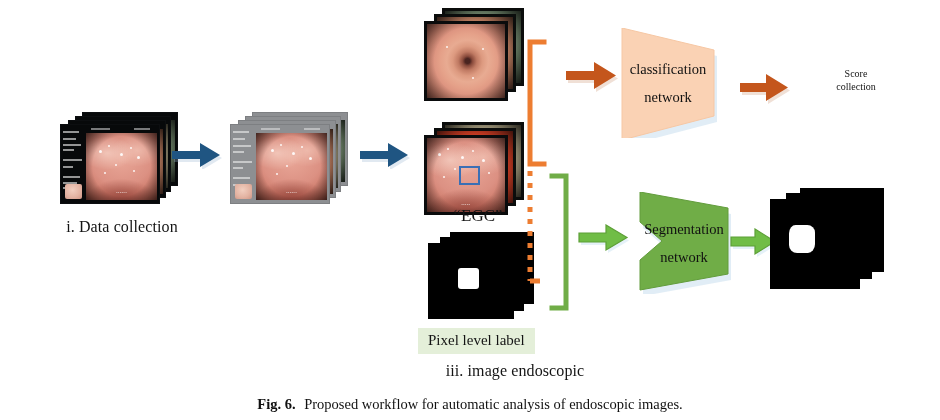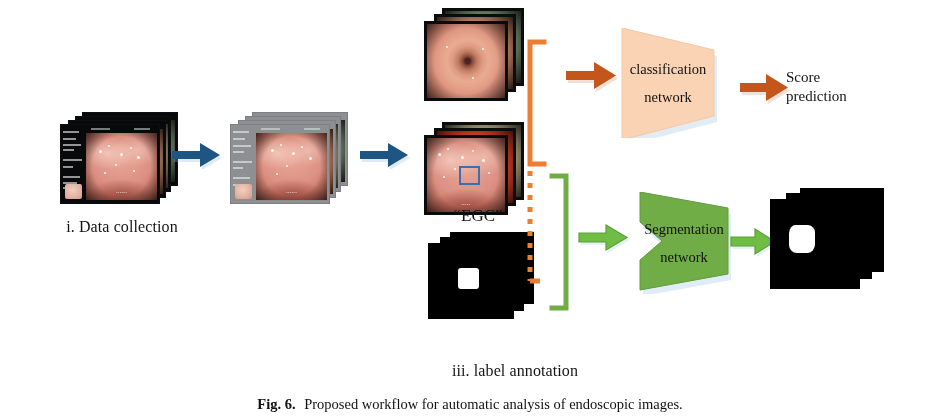--- a/index.html
+++ b/index.html
@@ -41,24 +41,24 @@
     color: #111111;
     line-height: 1.95;
     text-align: center;
     white-space: nowrap;
     position: relative;
     z-index: 4;
   }
   .out-label {
     position: absolute;
     font-family: "Liberation Serif", serif;
-    font-size: 15px;
+    font-size: 10px;
     line-height: 1.28;
     color: #141414;
-    text-align: left;
+    text-align: center;
     white-space: nowrap;
   }
   .highlight-label {
     position: absolute;
     font-family: "Liberation Serif", serif;
     font-size: 15px;
     color: #141414;
     white-space: nowrap;
     background: #e4efd9;
     padding: 4px 10px 5px 10px;
@@ -445,22 +445,23 @@
   <div class="quoted-label" style="left:418px; top:206px; width:120px;">“EGC”</div>
 
   <div class="stack" style="left:428px; top:232px; width:110px; height:90px;">
     <div class="mask-sheet" style="left:22px; top:0; width:84px; height:72px;"></div>
     <div class="mask-sheet" style="left:12px; top:5px; width:84px; height:74px;"></div>
     <div class="mask-sheet" style="left:0; top:11px; width:86px; height:76px;">
       <div class="mask-blob blob-square" style="left:34%; top:33%; width:26%; height:28%;"></div>
     </div>
   </div>
 
-
-  <div class="caption-label" style="left:410px; top:362px; width:210px;">iii. label annotation</div>
+  <div class="highlight-label" style="left:418px; top:328px;">Pixel level label</div>
+
+  <div class="caption-label" style="left:410px; top:362px; width:210px;">iii. image endoscopic</div>
 
   <div class="bracket" style="left:524px; top:38px; width:26px; height:250px;">
     <svg width="26" height="250" viewBox="0 0 26 250">
 
       <path d="M20,4 L6,4 L6,126 L20,126" fill="none" stroke="#ed7d31" stroke-width="5" stroke-linecap="square"></path>
 
       <path d="M6,133 L6,243" fill="none" stroke="#ed7d31" stroke-width="5" stroke-linecap="butt" stroke-dasharray="5 7"></path>
       <path d="M6,243 L16,243" fill="none" stroke="#ed7d31" stroke-width="5" stroke-linecap="butt"></path>
     </svg>
   </div>
@@ -495,21 +496,21 @@
     <svg width="50" height="30" viewBox="0 0 50 30">
       <g transform="translate(2,3)" opacity="0.28">
         <path d="M0,9 L26,9 L26,0 L48,13.5 L26,27 L26,18 L0,18 Z" fill="#c98f6a"></path>
       </g>
       <path d="M0,9 L26,9 L26,0 L48,13.5 L26,27 L26,18 L0,18 Z" fill="#c4561c"></path>
     </svg>
   </div>
 
   <div class="out-label" style="left:786px; top:68px; width:140px;">
     <span>Score</span><br>
-    <span>prediction</span>
+    <span>collection</span>
   </div>
 
   <div class="arrow" style="left:578px; top:224px; width:52px; height:30px;">
     <svg width="52" height="30" viewBox="0 0 52 30">
       <g transform="translate(2,3)" opacity="0.3">
         <path d="M1,9 L28,9 L28,1 L49,13.5 L28,26 L28,18 L1,18 Z" fill="#aacfe8"></path>
       </g>
       <path d="M1,9 L28,9 L28,1 L49,13.5 L28,26 L28,18 L1,18 Z" fill="#70bd46" stroke="#5d9f37" stroke-width="1.2"></path>
     </svg>
   </div>

